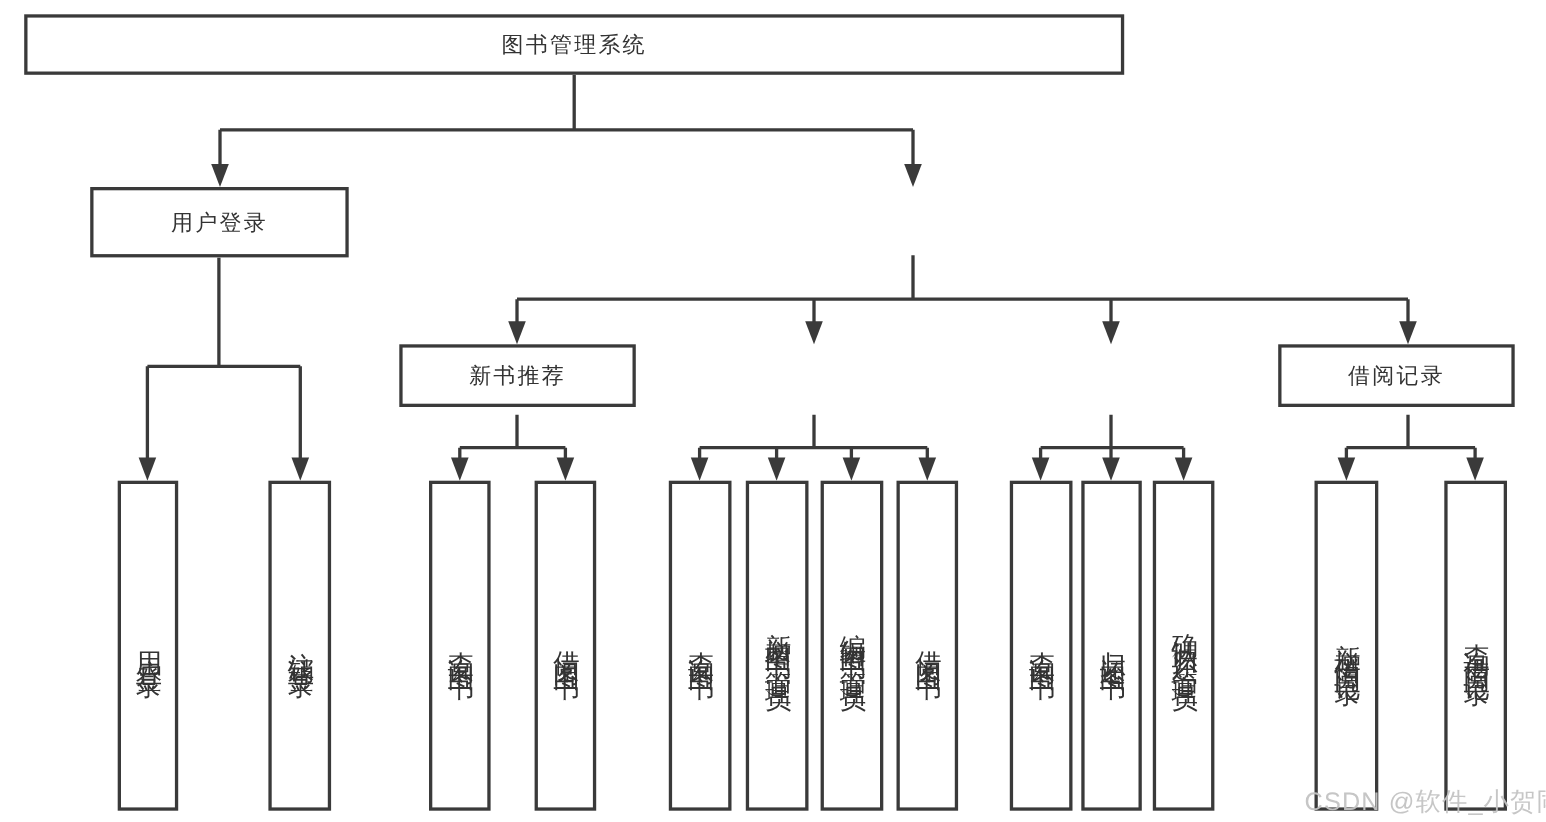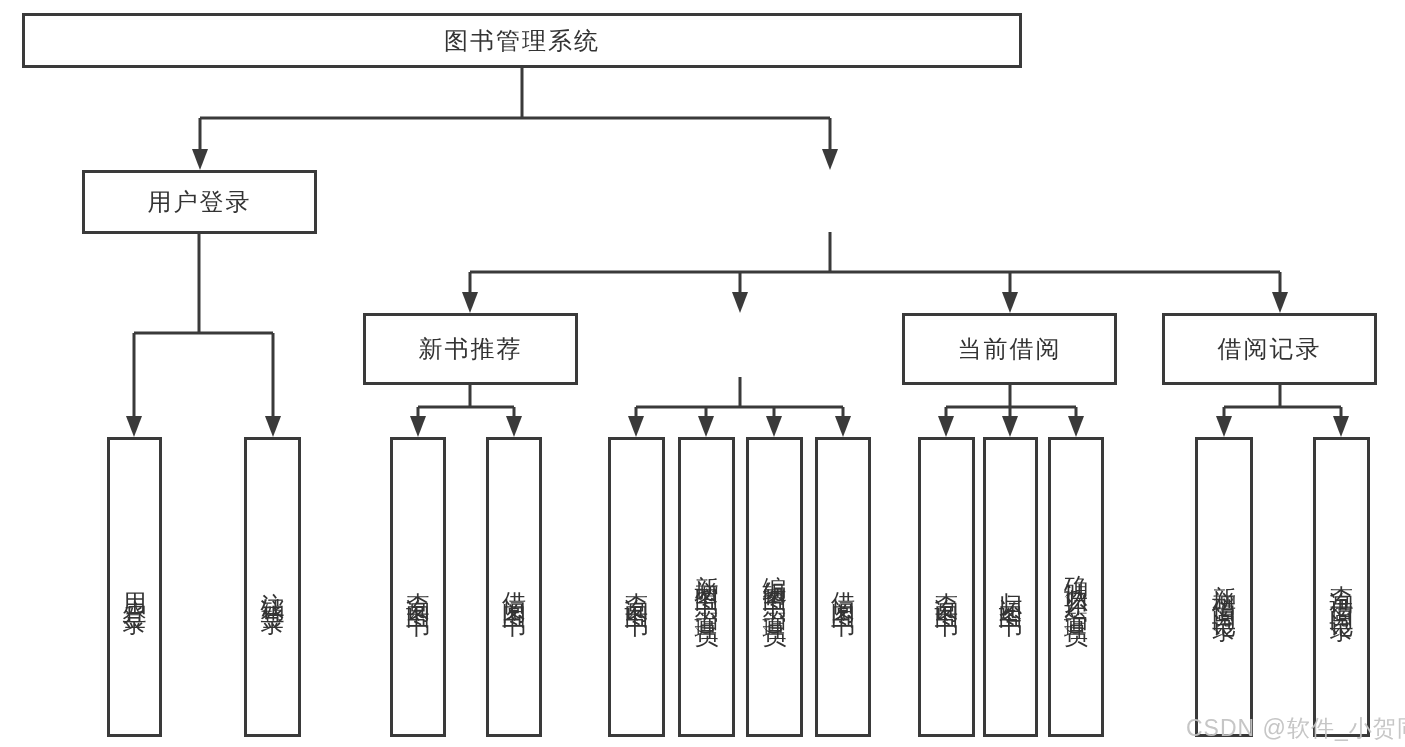--- a/index.html
+++ b/index.html
@@ -17,28 +17,28 @@
     box-sizing: border-box;
     border: 3px solid #3a3a3a;
     background: #ffffff;
     display: flex;
     align-items: center;
     justify-content: center;
     color: #333333;
     z-index: 2;
   }
   .box .label {
-    font-size: 24px;
+    font-size: 20px;
     letter-spacing: 2px;
     white-space: nowrap;
     color: #333333;
   }
   .root  { left: 22px;  top: 13px;  width: 1000px; height: 55px; }
   .lvl2  { top: 170px; height: 64px; width: 235px; }
-  .lvl3  { top: 313px; height: 72px; width: 215px; }
+  .lvl3  { top: 313px; height: 57px; width: 215px; }
   .leaf  { top: 437px; height: 300px; }
   .leaf .label {
     writing-mode: vertical-rl;
     text-orientation: mixed;
     letter-spacing: 7px;
     font-size: 24px;
     line-height: 1;
     white-space: nowrap;
   }
   .watermark {
@@ -98,23 +98,20 @@
     <span class="label">图书管理系统</span>
   </div>
 
   <div class="box lvl2" style="left:82px;">
     <span class="label">用户登录</span>
   </div>
 
   <div class="box lvl3" style="left:363px;">
     <span class="label">新书推荐</span>
   </div>
-  <div class="box lvl3" style="left:902px;">
-    <span class="label">当前借阅</span>
-  </div>
   <div class="box lvl3" style="left:1162px;">
     <span class="label">借阅记录</span>
   </div>
 
   <div class="box leaf" style="left:107px;width:55px;">
     <span class="label">用户登录</span>
   </div>
   <div class="box leaf" style="left:244px;width:57px;">
     <span class="label">注销登录</span>
   </div>

